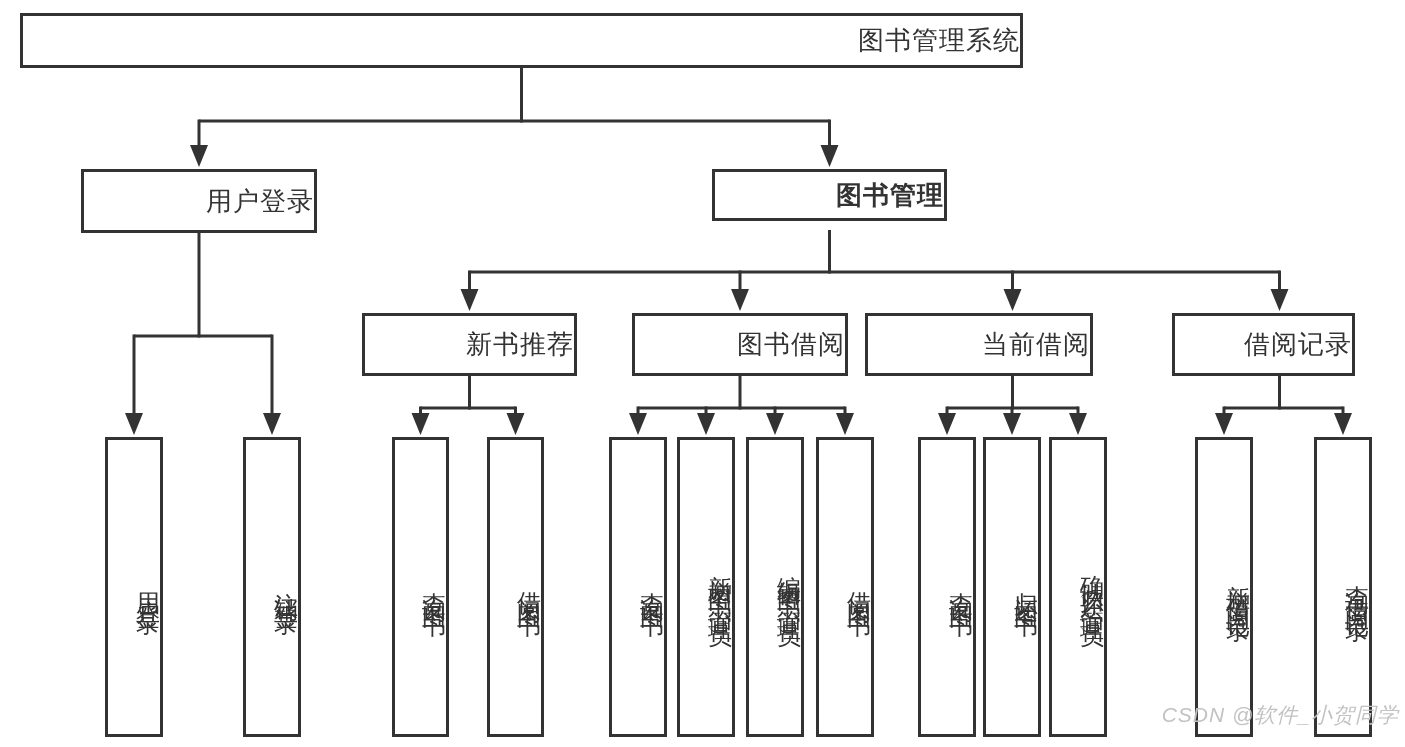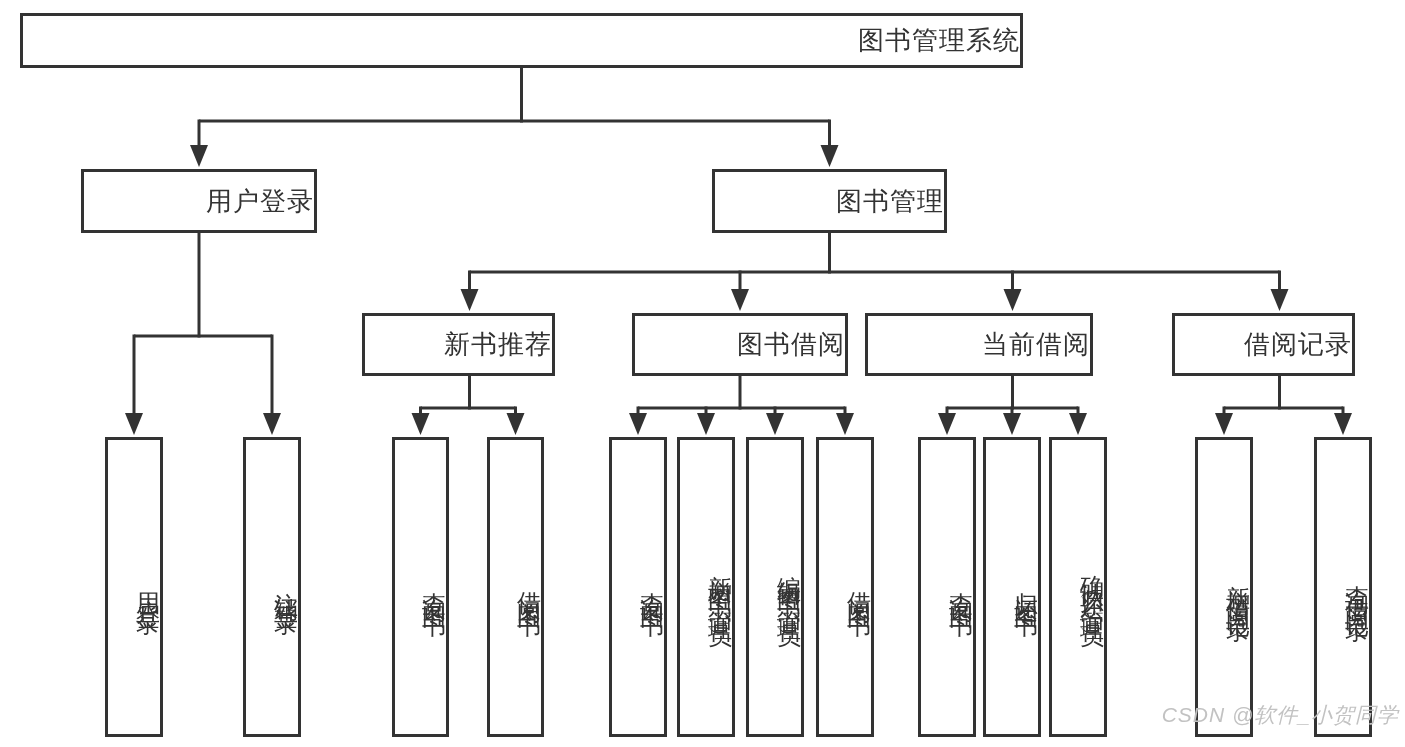--- a/index.html
+++ b/index.html
@@ -95,25 +95,25 @@
     <polygon class="ahead" points="1334,413 1352,413 1343,435"></polygon>
   </svg>
 
   <div class="box" style="left:20px;top:13px;width:1003px;height:55px;">
     <span class="h-label">图书管理系统</span>
   </div>
 
   <div class="box" style="left:81px;top:169px;width:236px;height:64px;">
     <span class="h-label">用户登录</span>
   </div>
-  <div class="box" style="left:712px;top:169px;width:235px;height:64px;">
+  <div class="box" style="left:712px;top:169px;width:235px;height:52px;font-weight:bold;">
     <span class="h-label">图书管理</span>
   </div>
 
-  <div class="box" style="left:362px;top:313px;width:193px;height:63px;">
+  <div class="box" style="left:362px;top:313px;width:215px;height:63px;">
     <span class="h-label">新书推荐</span>
   </div>
   <div class="box" style="left:632px;top:313px;width:216px;height:63px;">
     <span class="h-label">图书借阅</span>
   </div>
   <div class="box" style="left:865px;top:313px;width:228px;height:63px;">
     <span class="h-label">当前借阅</span>
   </div>
   <div class="box" style="left:1172px;top:313px;width:183px;height:63px;">
     <span class="h-label">借阅记录</span>

